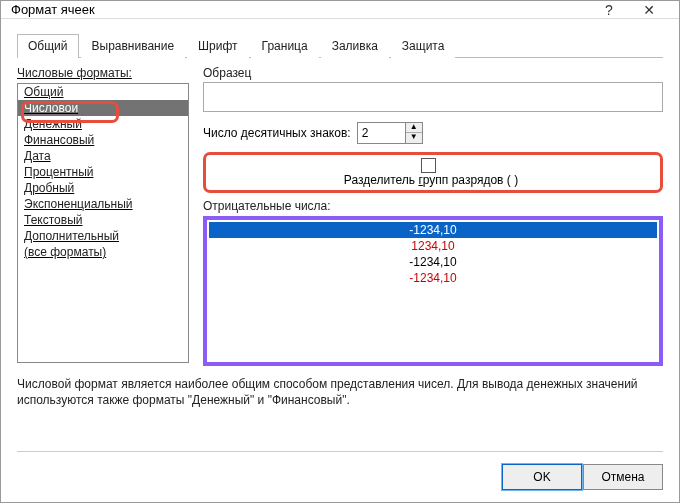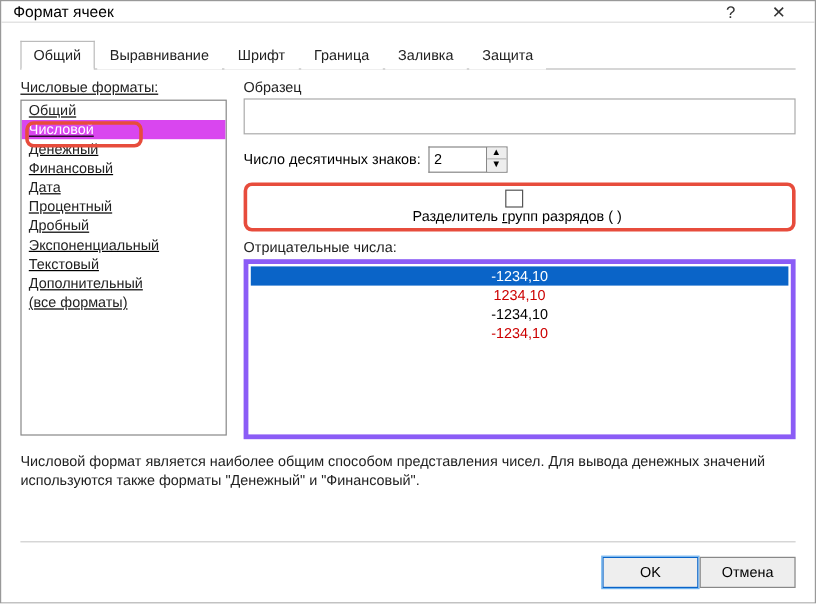--- a/index.html
+++ b/index.html
@@ -12,21 +12,21 @@
   .client { padding: 12px 16px 10px 16px; }
   .tabs { display: flex; border-bottom: 1px solid #bbb; margin-bottom: 8px; margin-top:2px;}
   .tab { padding: 4px 10px 5px 10px; border: 1px solid transparent; border-bottom: none; margin-right: 2px; cursor: default; color:#222; position:relative; top:1px; background:#fff;}
   .tab.active { border-color: #bbb; background: #fff; }
   .tab.active::after{content:"";position:absolute;left:0;right:0;bottom:-1px;height:2px;background:#fff;}
   .body { display: flex; gap: 14px; }
   .left { width: 172px; text-decoration: underline; }
   .label { margin-bottom: 3px; color:#222; }
   .listbox { border: 1px solid #888; height: 280px; overflow: hidden; background:#fff;}
   .listbox .item { padding: 1px 6px; white-space: nowrap; cursor: default; color:#222;}
-  .listbox .item.selected { background: #d946ef; color: #fff; }
+  .listbox .item.selected { background: #737373; color: #fff; }
   .callout-red { border: 3px solid #e74c3c; border-radius: 7px; flex-direction: column; }
   .callout-wrap-selected { position:absolute; left:20px; top:100px; width:98px; height:22px; pointer-events:none;}
   .right { flex: 1; display:flex; flex-direction:column; }
   .sample-label { margin-bottom:2px; color:#222;}
   .sample-box { border:1px solid #aaa; height:30px; background:#fff; margin-bottom:10px;}
   .row { display:flex; align-items:center; gap:6px; margin-bottom:8px;}
   .spin { display:flex; align-items:stretch; }
   .spin input { width: 48px; text-align:left; padding:2px 4px; border:1px solid #888; border-right:none; height:22px;}
   .spin .btns { display:flex; flex-direction:column; border:1px solid #888;}
   .spin .btns div { width:16px; height:10px; font-size:8px; line-height:8px; text-align:center; background:#eee; border-bottom:1px solid #aaa; cursor:default;}

